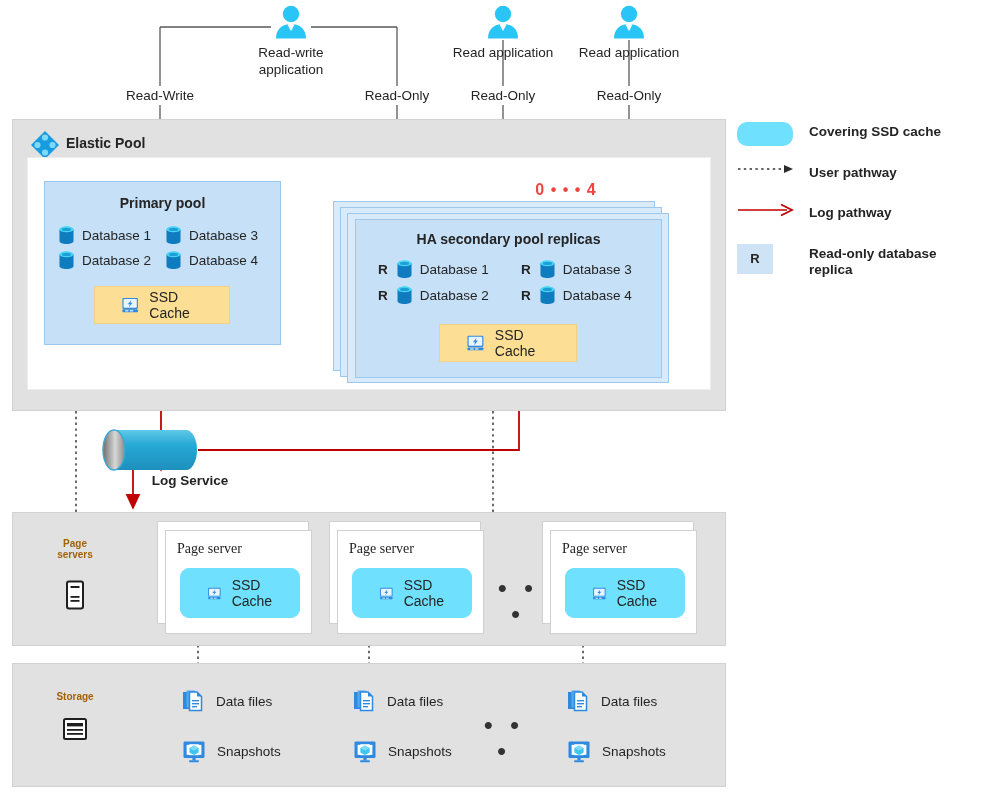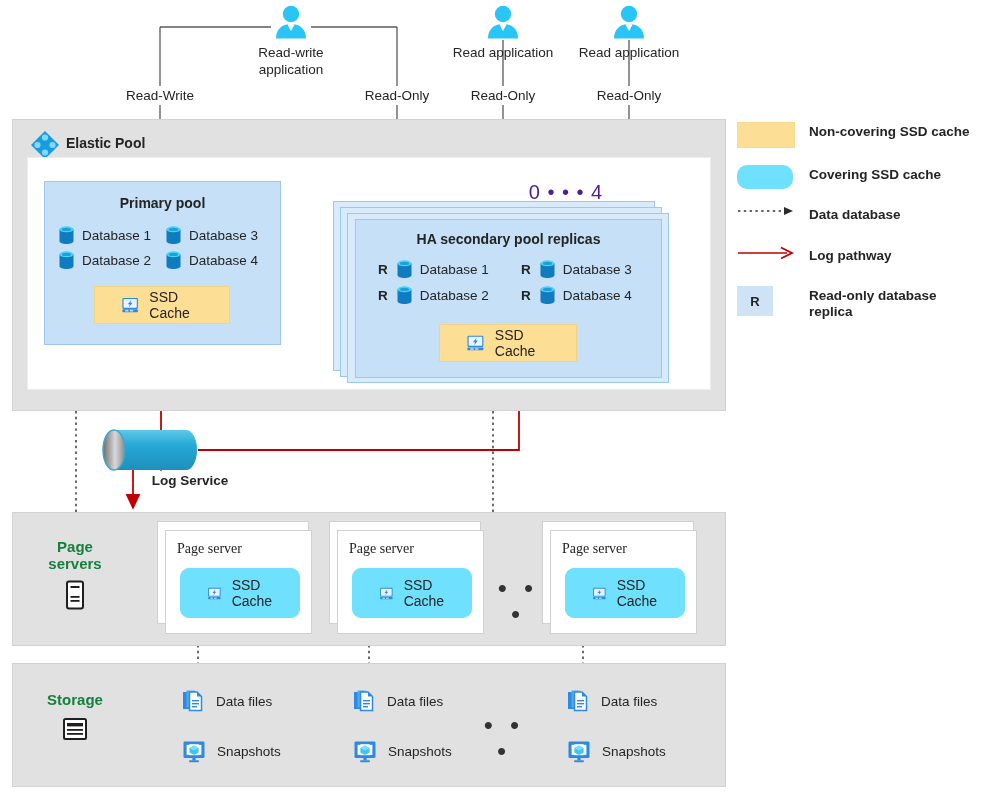--- a/index.html
+++ b/index.html
@@ -55,21 +55,21 @@
     width:36px;height:30px;background:#cfe3f7;
     display:flex;align-items:center;justify-content:center;
     font-size:13px;font-weight:bold;color:#242424;
   }
 
   
   .dbrow{display:flex;align-items:center;gap:7px;font-size:13.5px;color:#242424;}
   .rflag{font-weight:bold;font-size:13.5px;color:#242424;margin-right:1px;}
   .ell{font-size:26px;color:#333;letter-spacing:5px;line-height:1;}
 
-  .storage-lbl{font-size:15px;font-weight:bold;color:#15803d;text-align:center;}
+  .storage-lbl{font-size:10px;font-weight:bold;color:#a16207;text-align:center;}
 </style>
 </head>
 <body>
 
 <div id="stage">
 
   <svg id="wires" viewBox="0 0 986 800">
     <defs>
       <marker id="ah-grey" markerWidth="9" markerHeight="9" refX="7.2" refY="4.5" orient="auto">
         <path d="M0,0.6 L8,4.5 L0,8.4 z" fill="#595959"></path>
@@ -216,21 +216,21 @@
       </svg>
       <span>SSD Cache</span>
     </div>
   </div>
 
   <div class="abs pool-stack" style="left:333px;top:201px;width:320px;height:168px;"></div>
   <div class="abs pool-stack" style="left:340px;top:207px;width:320px;height:168px;"></div>
   <div class="abs pool-stack" style="left:347px;top:213px;width:320px;height:168px;"></div>
 
   <div class="abs" style="left:516px;top:181px;width:100px;text-align:center;">
-    <span style="font-size:20px;color:#4c1d95;letter-spacing:1px;">0 • • • 4</span>
+    <span style="font-size:16px;color:#ef4444;letter-spacing:1px;font-weight:bold;">0 • • • 4</span>
   </div>
 
   <div class="abs pool" style="left:355px;top:219px;width:305px;height:157px;">
     <div style="text-align:center;font-size:14px;font-weight:bold;color:#242424;margin-top:11px;">HA secondary pool replicas</div>
 
     <div style="position:absolute;left:22px;top:40px;" class="dbrow">
       <span class="rflag">R</span>
       <svg width="17" height="19" viewBox="0 0 17 19" aria-hidden="true">
         <ellipse cx="8.5" cy="3.4" rx="7" ry="2.8" fill="#3cd0f2"></ellipse>
         <path d="M1.5,3.4 L1.5,15.2 C1.5,16.8 4.6,18 8.5,18 C12.4,18 15.5,16.8 15.5,15.2 L15.5,3.4 z" fill="#0f7cc0"></path>
@@ -459,42 +459,36 @@
       <rect x="3.3" y="14.8" width="4" height="1.6" fill="#2e8ae0"></rect>
       <rect x="16.7" y="14.8" width="4" height="1.6" fill="#2e8ae0"></rect>
       <rect x="10.4" y="18" width="3.2" height="2.4" fill="#2e8ae0"></rect>
       <rect x="7" y="20.2" width="10" height="2" rx="1" fill="#2e8ae0"></rect>
     </svg>
     <span style="margin-left:4px;">Snapshots</span>
   </div>
 
   <div id="legend">
 
-    <div class="leg-row">
-      <div class="leg-key">
-        <div class="sw sw-y"></div>
-      </div>
-      <div class="leg-txt">Non-covering SSD cache</div>
-    </div>
 
     <div class="leg-row">
       <div class="leg-key">
         <div class="sw sw-c"></div>
       </div>
       <div class="leg-txt">Covering SSD cache</div>
     </div>
 
     <div class="leg-row">
       <div class="leg-key">
         <svg width="62" height="12" viewBox="0 0 62 12" aria-hidden="true">
           <path d="M1,6 L48,6" stroke="#333333" stroke-width="1.4" stroke-dasharray="2.4 3.4" fill="none"></path>
           <path d="M47,2 L56,6 L47,10 z" fill="#2b2b2b"></path>
         </svg>
       </div>
-      <div class="leg-txt">Data database</div>
+      <div class="leg-txt">User pathway</div>
     </div>
 
     <div class="leg-row">
       <div class="leg-key">
         <svg width="62" height="14" viewBox="0 0 62 14" aria-hidden="true">
           <path d="M1,7 L50,7" stroke="#c00000" stroke-width="1.6" fill="none"></path>
           <path d="M44,1.5 L55,7 L44,12.5" fill="none" stroke="#c00000" stroke-width="1.8"></path>
         </svg>
       </div>
       <div class="leg-txt">Log pathway</div>

